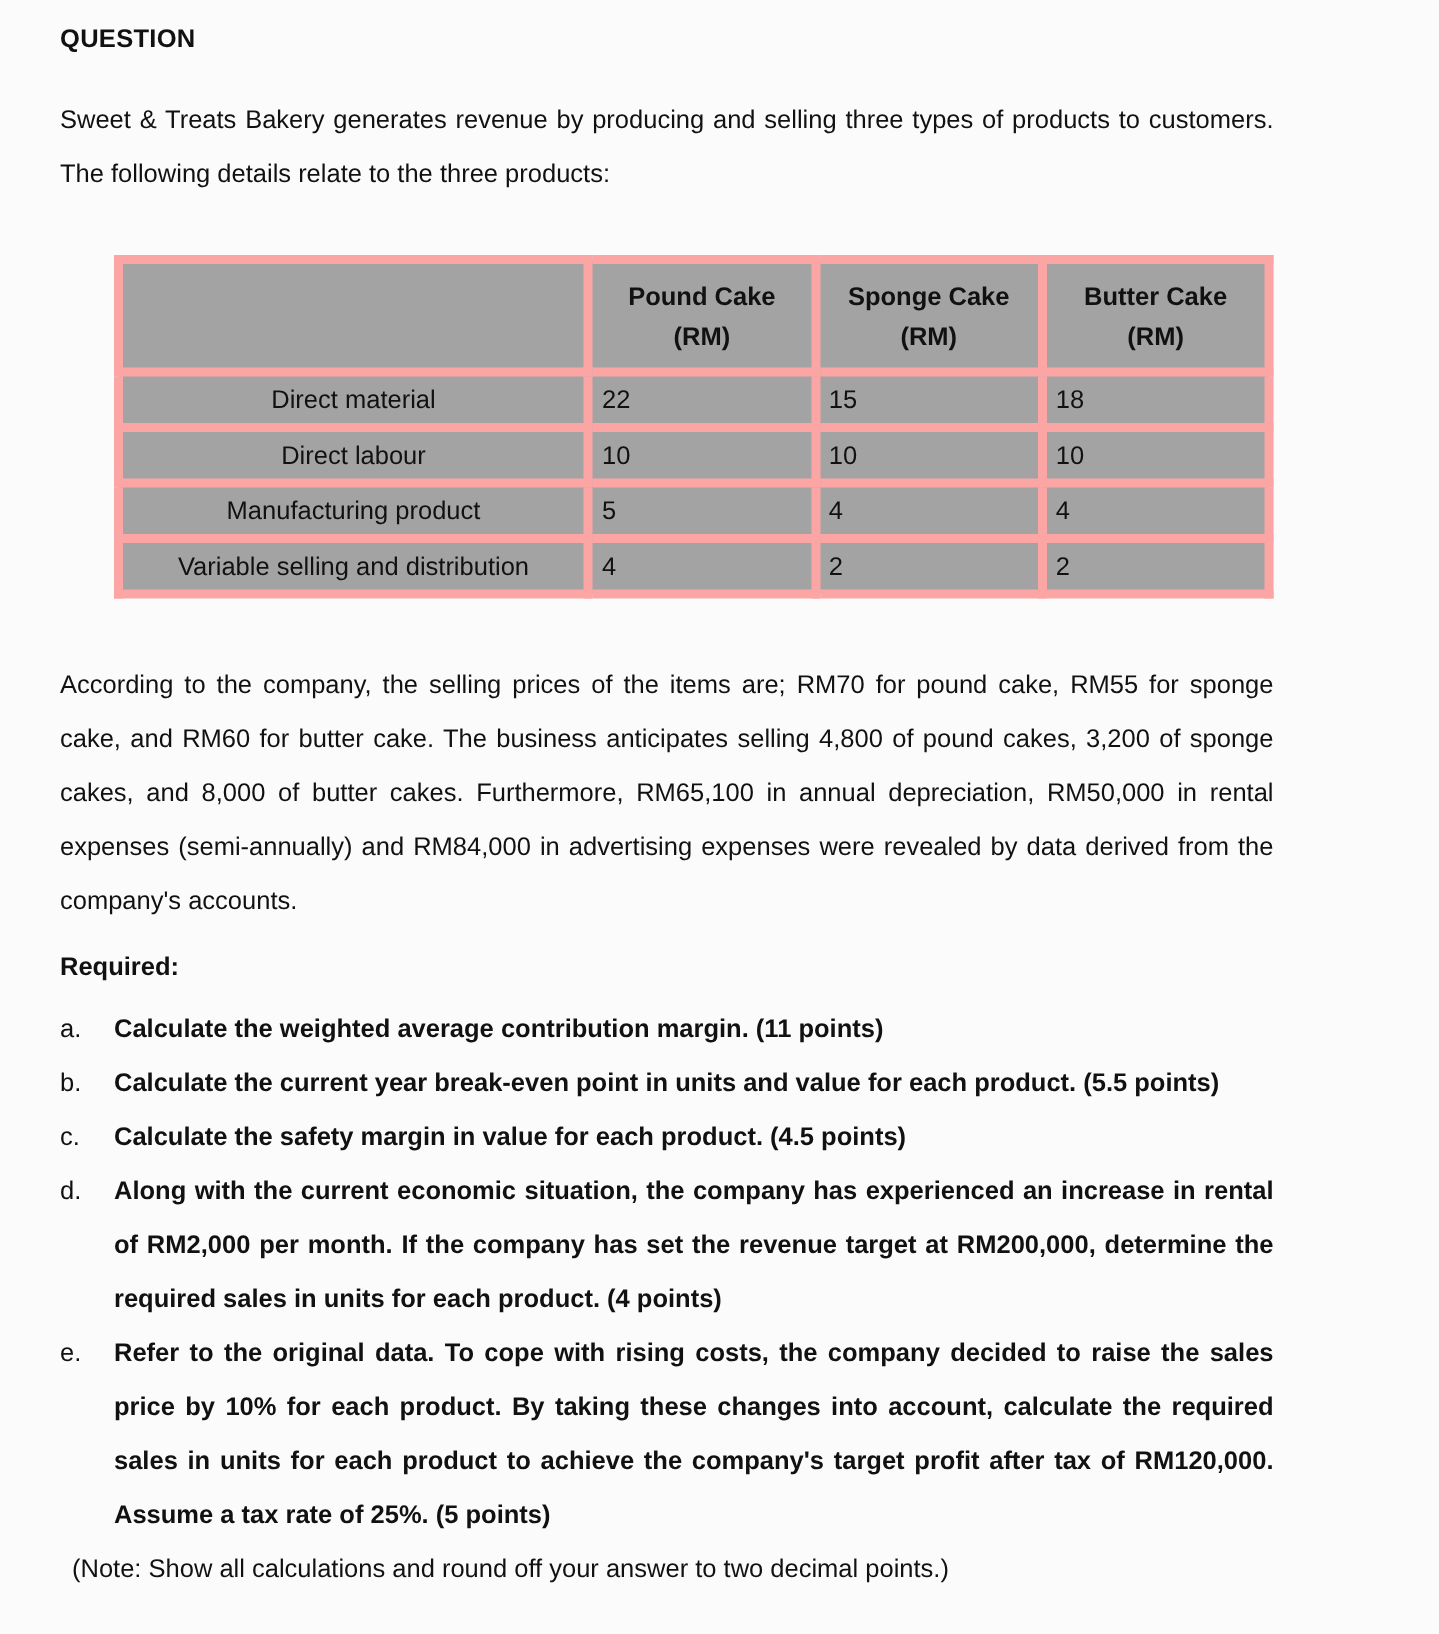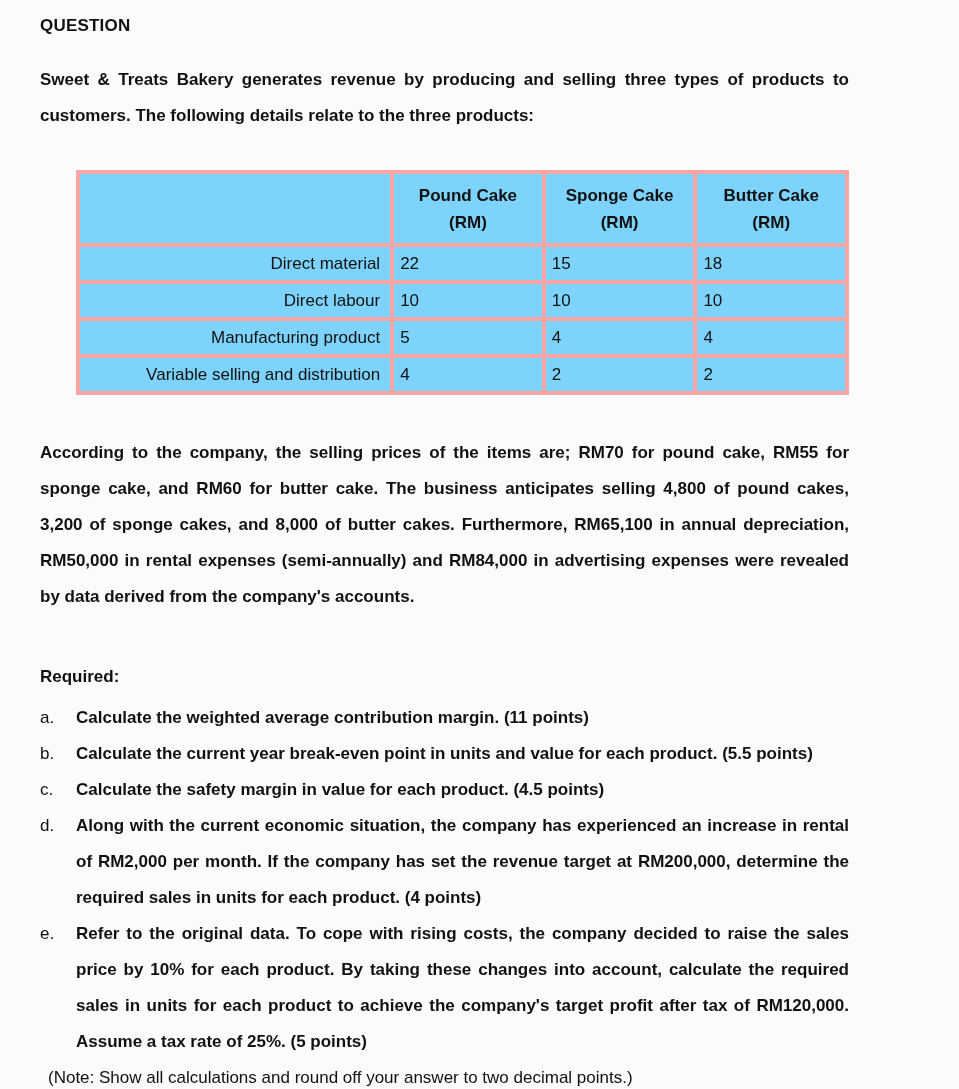--- a/index.html
+++ b/index.html
@@ -19,53 +19,52 @@
     font-size: 17px;
     font-weight: bold;
     letter-spacing: 0.2px;
     margin-top: 2px;
   }
   .para {
     font-size: 17px;
     line-height: 36px;
     text-align: justify;
     margin-top: 26px;
-    font-weight: bold;
   }
   .cost-table {
     border-collapse: collapse;
     margin: 36px 0 0 36px;
     font-size: 17px;
   }
   .cost-table th, .cost-table td {
-    border: 4px solid #fca5a5;
-    background: #7dd3fc;
+    border: 6px solid #fca5a5;
+    background: #a3a3a3;
   }
   .cost-table th.corner { width: 315px; }
   .cost-table th.col-head {
     width: 152px;
     font-weight: bold;
     text-align: center;
     padding: 8px 4px 7px 4px;
     line-height: 27px;
   }
   .cost-table td { height: 37px; }
   .cost-table td.label-cell {
-    text-align: right;
+    text-align: center;
     padding: 4px 10px;
   }
   .cost-table td.num-cell {
     text-align: left;
     padding: 4px 6px;
   }
   .body-para { margin-top: 40px; }
   .required-label {
     font-size: 17px;
     font-weight: bold;
-    margin-top: 52px;
+    margin-top: 16px;
   }
   .req-list { margin-top: 13px; }
   .req-item {
     display: flex;
     font-size: 17px;
     line-height: 36px;
   }
   .req-letter { width: 36px; flex: none; }
   .req-text { flex: 1; text-align: justify; font-weight: bold; }
   .note {

